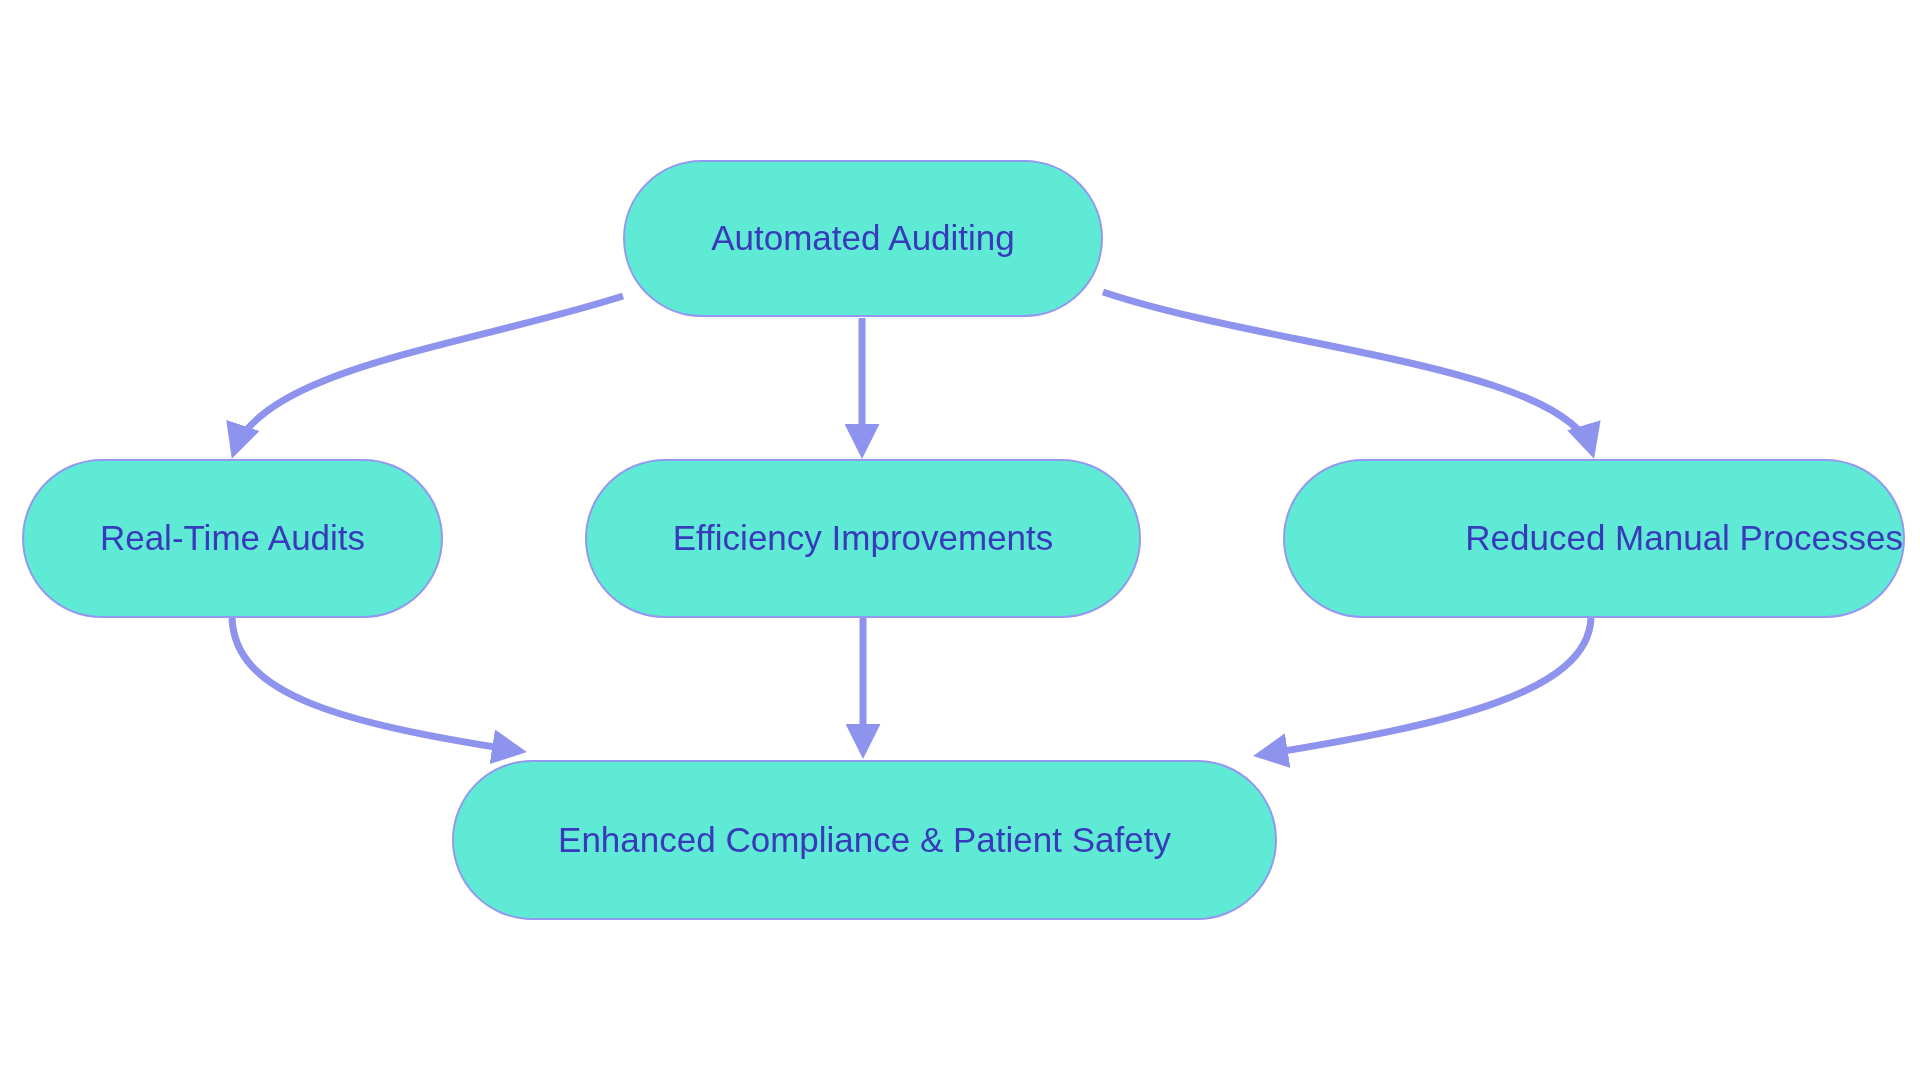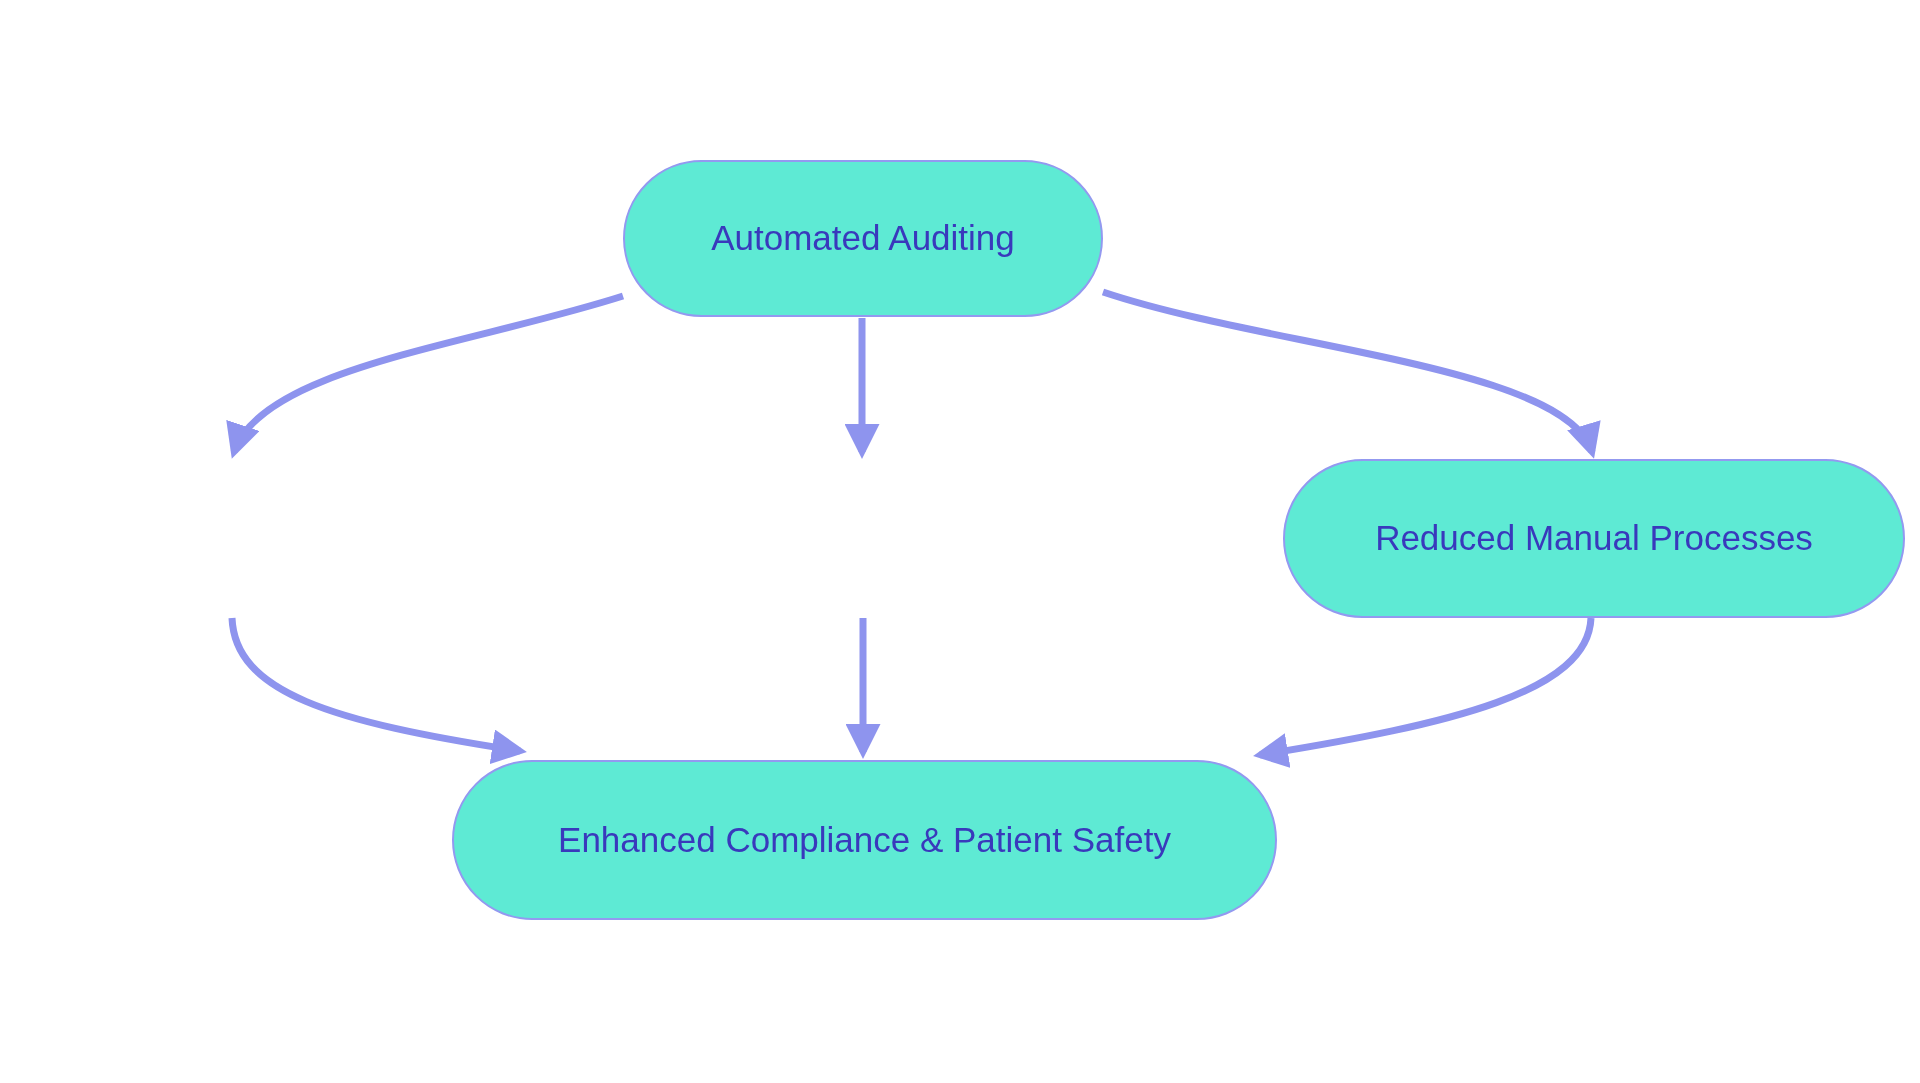--- a/index.html
+++ b/index.html
@@ -36,38 +36,44 @@
     text-align: center;
     color: #3939bc;
     font-size: 35px;
     line-height: 1.15;
     z-index: 1;
     white-space: nowrap;
   }
   .node-top    { left: 623px;  top: 160px; width: 480px; height: 157px; }
   .node-left   { left: 22px;   top: 459px; width: 421px; height: 159px; }
   .node-mid    { left: 585px;  top: 459px; width: 556px; height: 159px; }
-  .node-right  { left: 1283px; top: 459px; width: 622px; height: 159px; }
+  .node-right  { left: 1283px; top: 459px; width: 622px; height: 159px; justify-content: flex-end; }
   .node-bottom { left: 452px;  top: 760px; width: 825px; height: 160px; }
   .edge {
     stroke: #8e94ee;
     stroke-width: 7;
     fill: none;
   }
 </style>
 </head>
 <body>
 
 <div class="canvas">
 
   <div class="node node-top">
     <span>Automated Auditing</span>
   </div>
 
+  <div class="node node-left">
+    <span>Real-Time Audits</span>
+  </div>
 
+  <div class="node node-mid">
+    <span>Efficiency Improvements</span>
+  </div>
 
   <div class="node node-right">
     <span>Reduced Manual Processes</span>
   </div>
 
   <div class="node node-bottom">
     <span>Enhanced Compliance &amp; Patient Safety</span>
   </div>
 
   <svg class="edges-layer" viewBox="0 0 1920 1083" aria-hidden="true">

